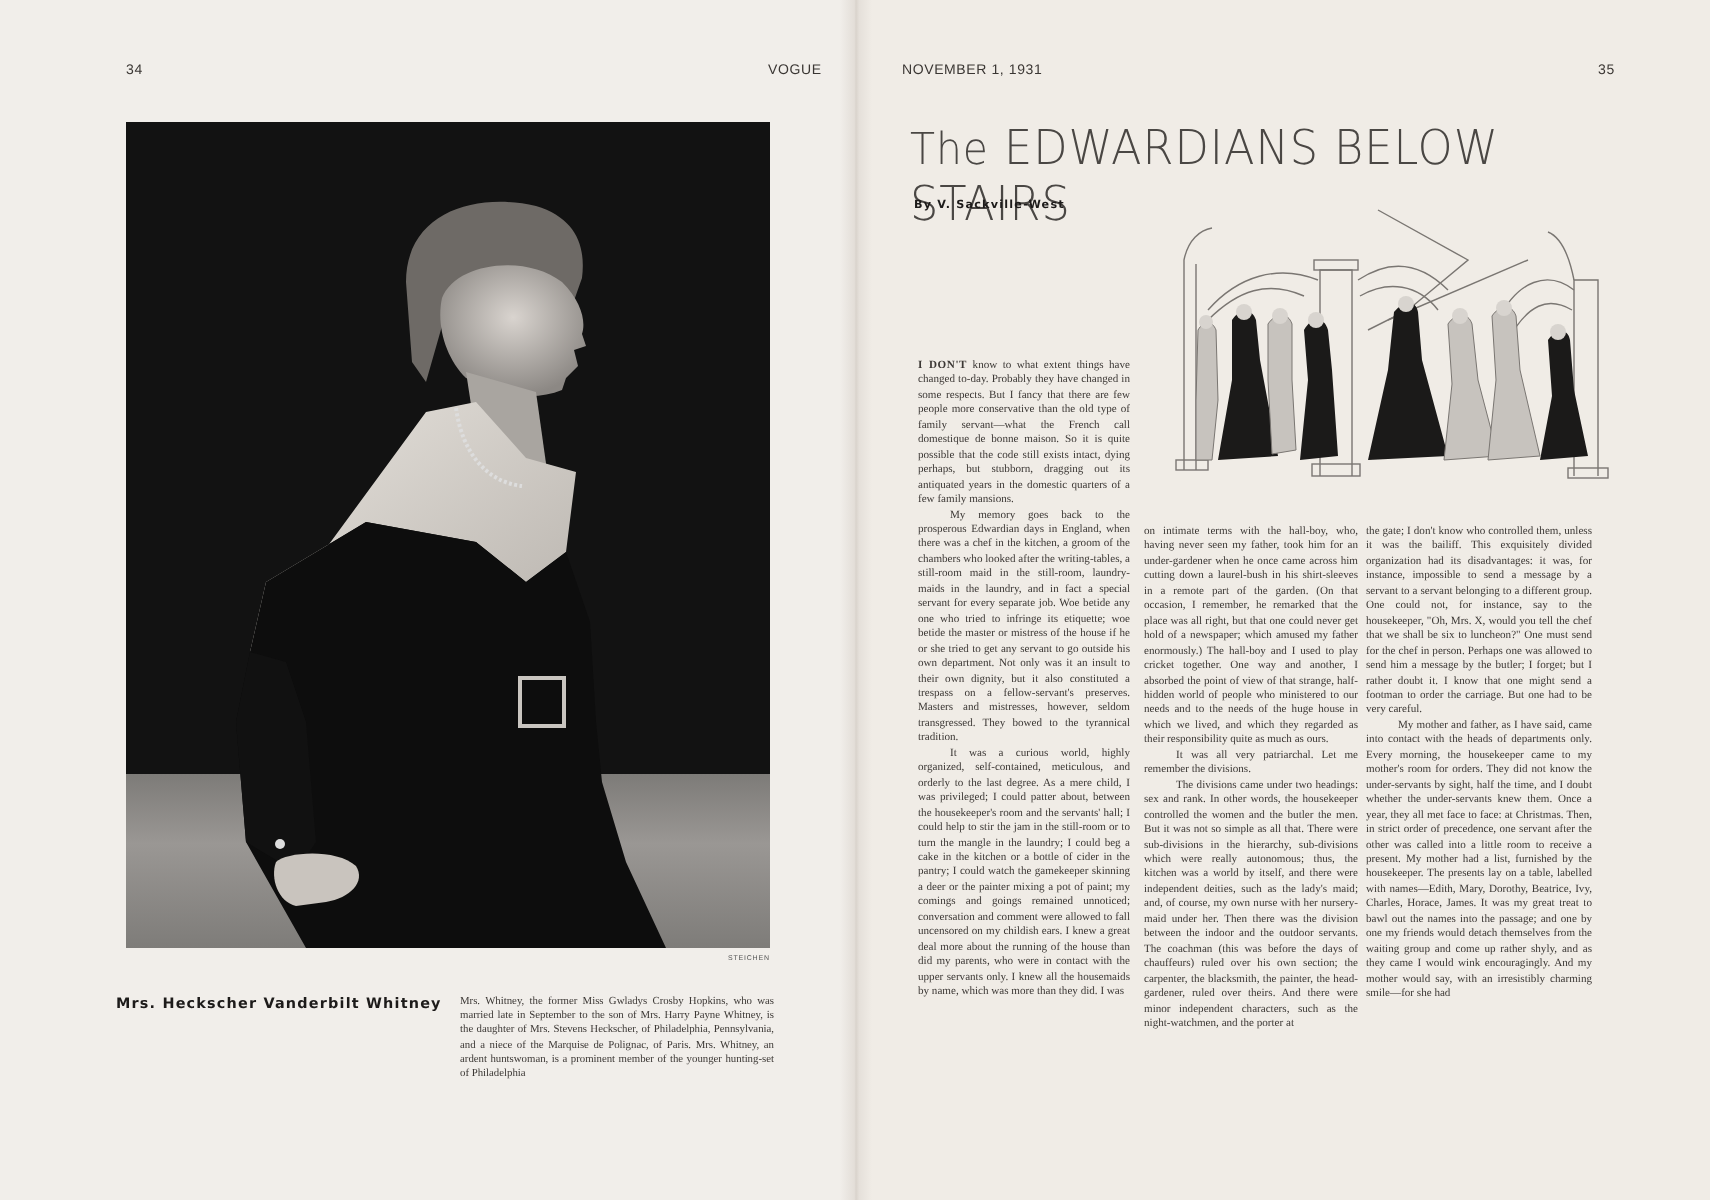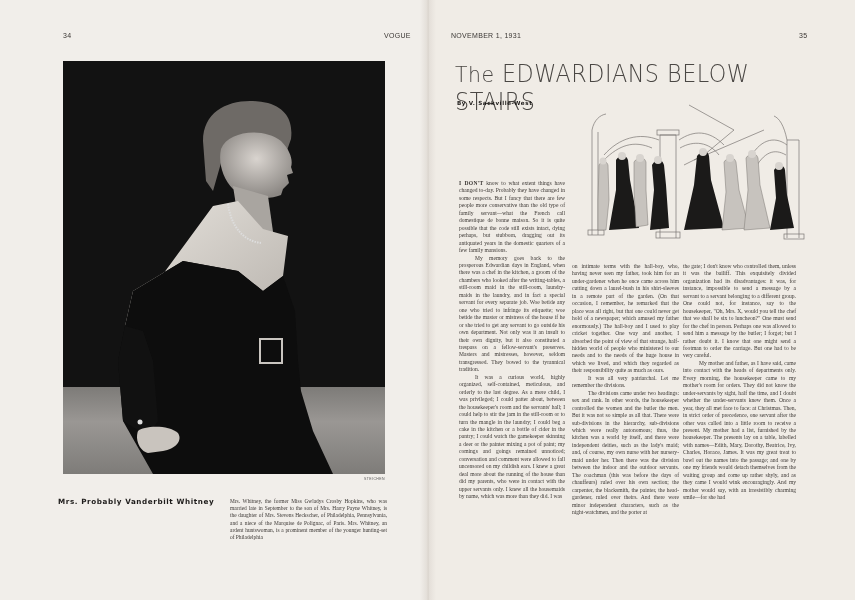--- a/index.html
+++ b/index.html
@@ -66,21 +66,21 @@
 
         <path d="M62 265 L55 300 L60 360 L85 375 L95 360 L90 300 L80 270 Z" fill="#111"></path>
 
         <circle cx="77" cy="361" r="2.5" fill="#ddd"></circle>
 
         <path d="M75 370 C80 365 105 363 115 372 C120 380 112 388 100 390 L85 392 C76 390 72 378 75 370 Z" fill="#c9c4be"></path>
       </svg>
     </div>
     <span class="credit">STEICHEN</span>
 
-    <div class="caption-name">Mrs. Probably Vanderbilt Whitney</div>
+    <div class="caption-name">Mrs. Heckscher Vanderbilt Whitney</div>
     <div class="caption-body">Mrs. Whitney, the former Miss Gwladys Crosby Hopkins, who was married late in September to the son of Mrs. Harry Payne Whitney, is the daughter of Mrs. Stevens Heckscher, of Philadelphia, Pennsylvania, and a niece of the Marquise de Polignac, of Paris. Mrs. Whitney, an ardent huntswoman, is a prominent member of the younger hunting-set of Philadelphia</div>
   </div>
 
   <div class="page-right">
     <span class="folio" style="left:23px;top:32px;">NOVEMBER 1, 1931</span>
     <span class="folio" style="left:371px;top:32px;">35</span>
   </div>
 
   <div class="gutter"></div>
 

